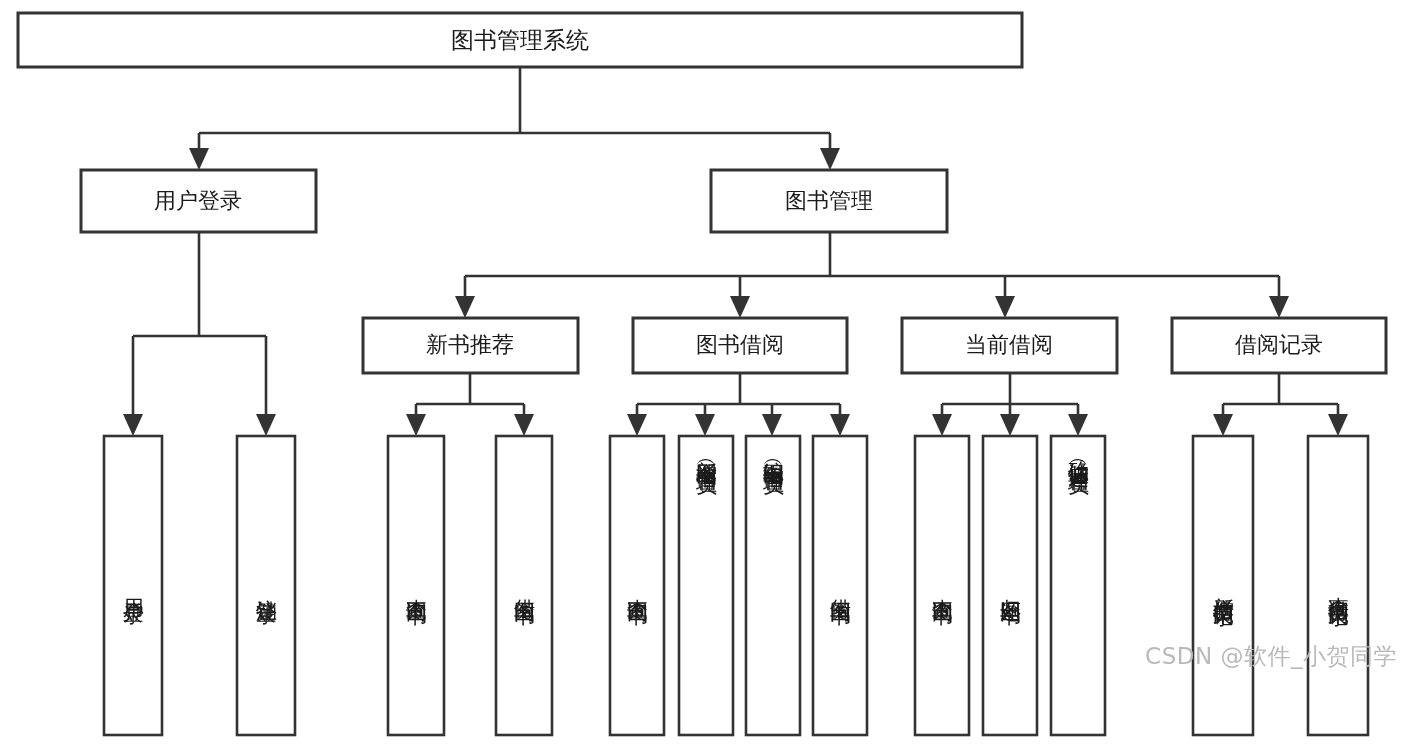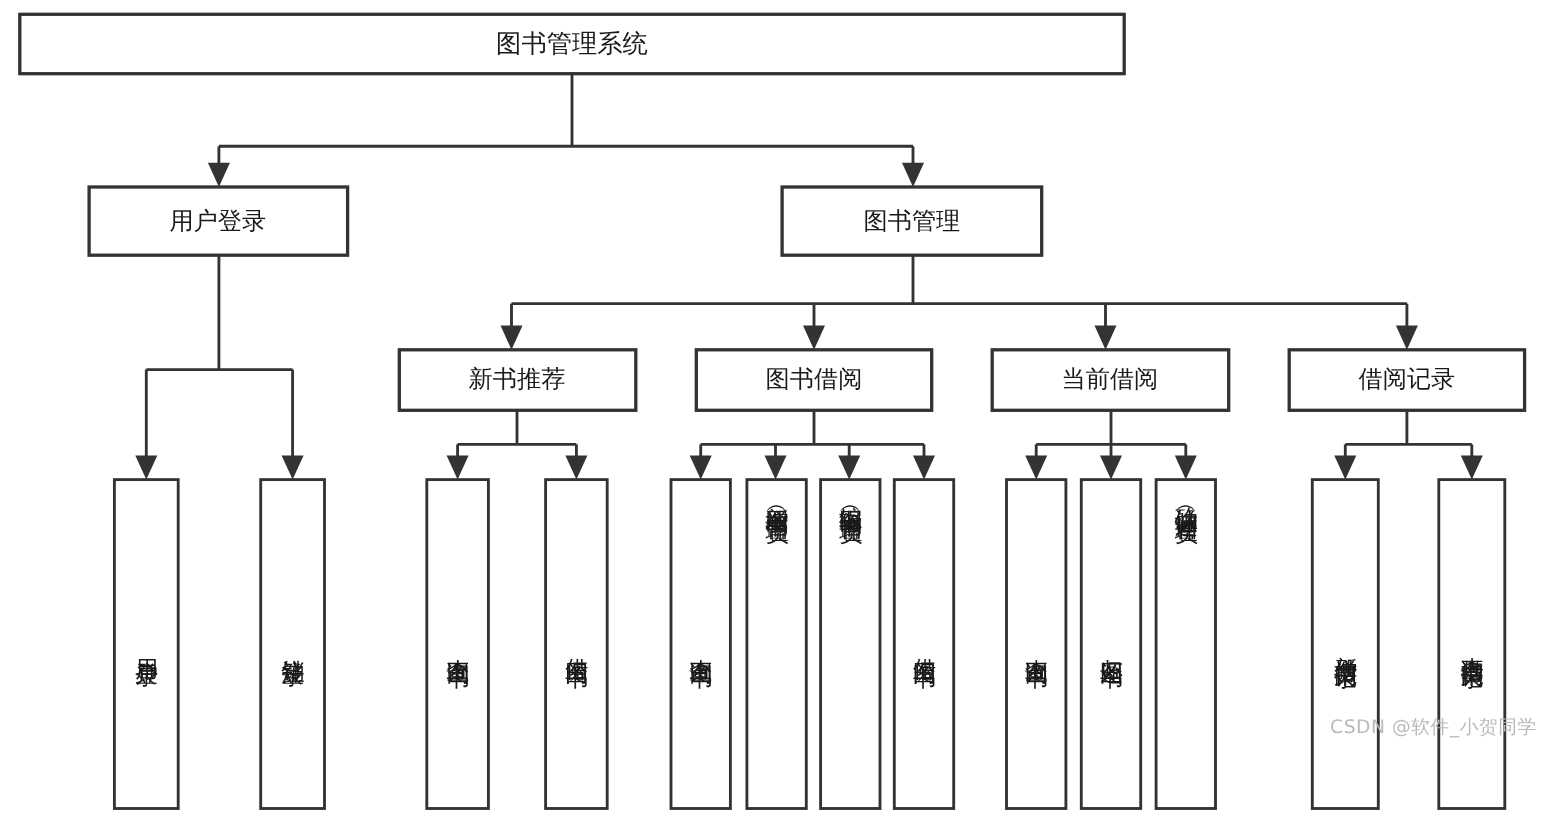--- a/index.html
+++ b/index.html
@@ -76,21 +76,21 @@
     color: #1a1a1a;
     white-space: nowrap;
     pointer-events: none;
     user-select: none;
   }
   #watermark {
     position: absolute;
     right: 8px;
     bottom: 6px;
     font-family: "DejaVu Sans", "Liberation Sans", sans-serif;
-    font-size: 17px;
+    font-size: 23px;
     color: #b9b9b9;
     letter-spacing: 0.5px;
     white-space: nowrap;
   }
 </style>
 </head>
 <body>
 
 <div id="diagram-root">
 

